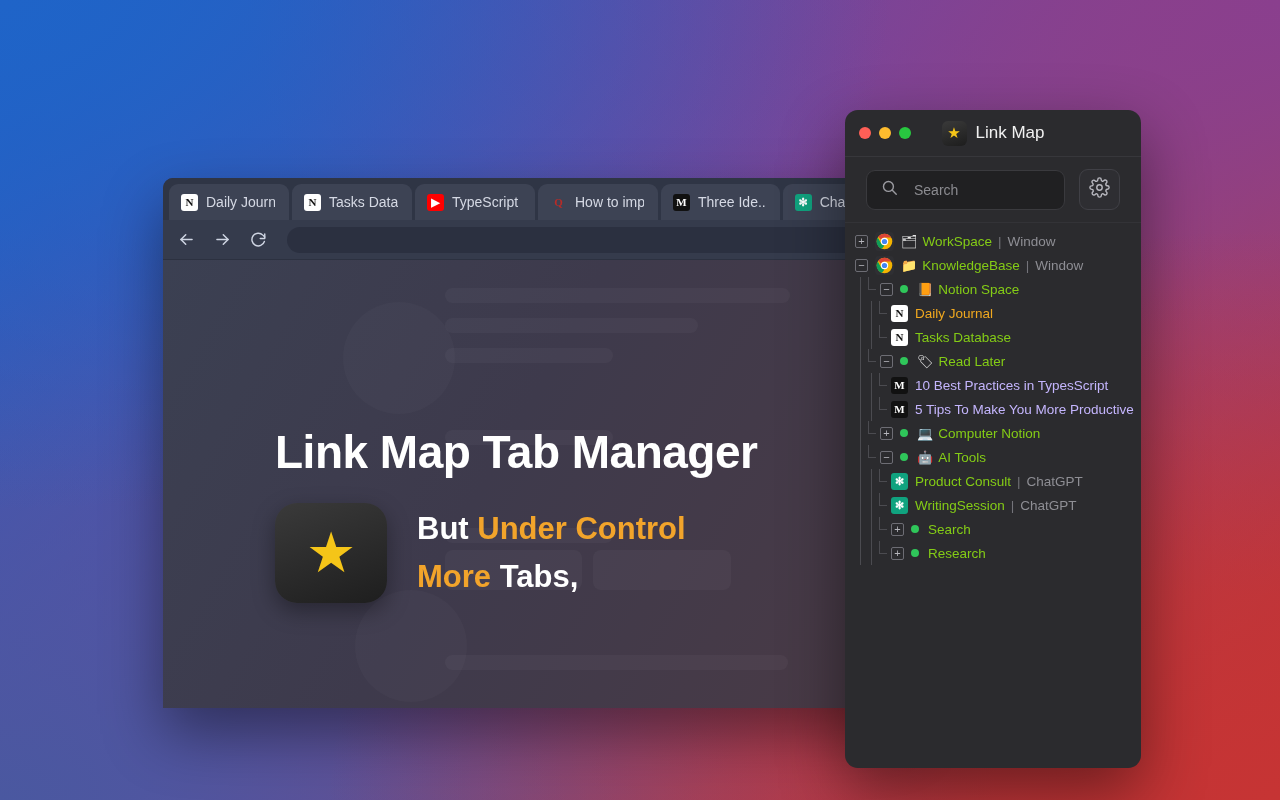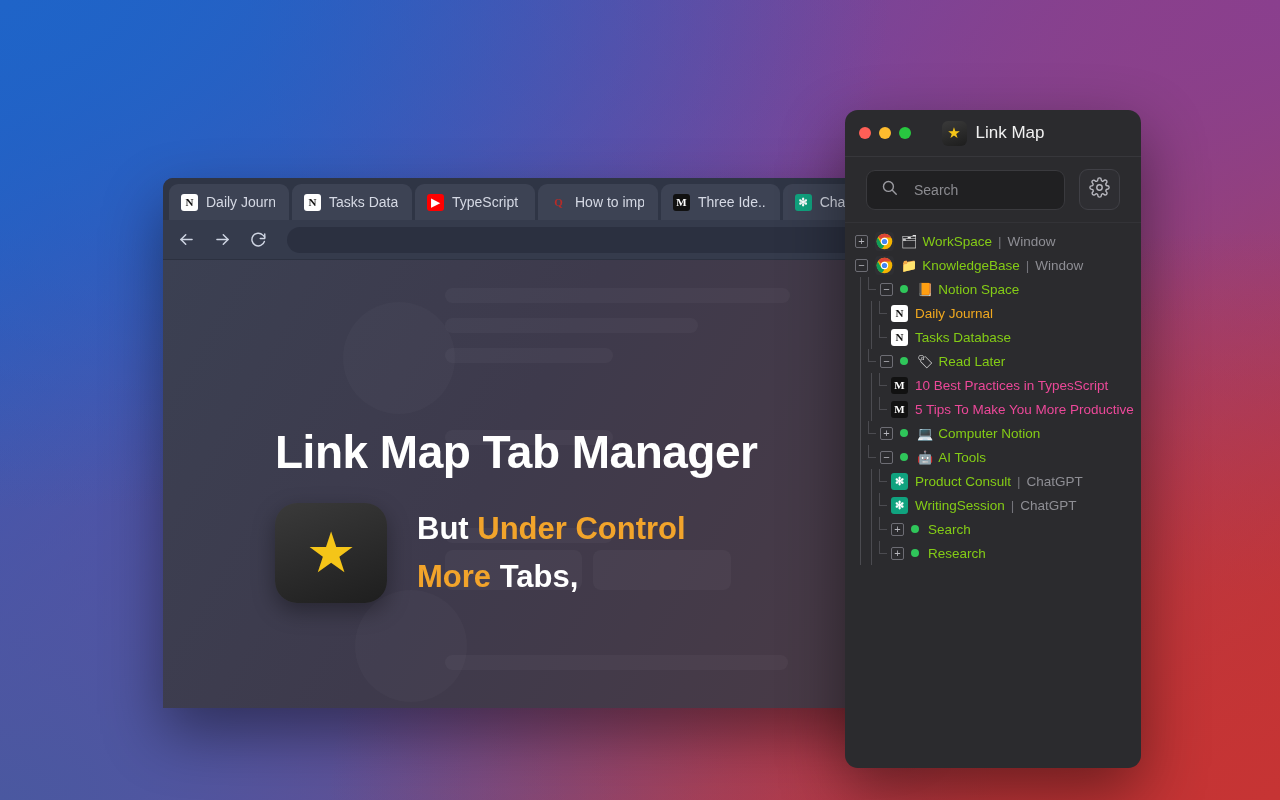--- a/index.html
+++ b/index.html
@@ -119,21 +119,21 @@
   .dot { width:8px; height:8px; flex:0 0 8px; border-radius:50%;
     background:#2fc65a; margin-right:9px; }
   .emj { margin-right:5px; font-size:13px; }
   .chrome { width:19px; height:19px; flex:0 0 19px; border-radius:4px;
     margin-right:7px; position:relative; background:#2f2f33;
     display:flex; align-items:center; justify-content:center; }
   .favsm { width:17px; height:17px; flex:0 0 17px; border-radius:3px; margin-right:7px;
     display:flex; align-items:center; justify-content:center; font-size:11px;
     font-weight:bold; overflow:hidden; }
   .lbl { color:#84cc16; }
-  .lbl.dim { color:#ec4899; }
+  .lbl.dim { color:#c4b5fd; }
   .lbl.gold { color:#f0a81f; }
   .sep { color:#74747a; margin:0 6px; }
   .sub { color:#8e8e94; }
 </style>
 </head>
 <body>
 
 <div class="browser">
 
   <div class="tabstrip" id="tabstrip">

